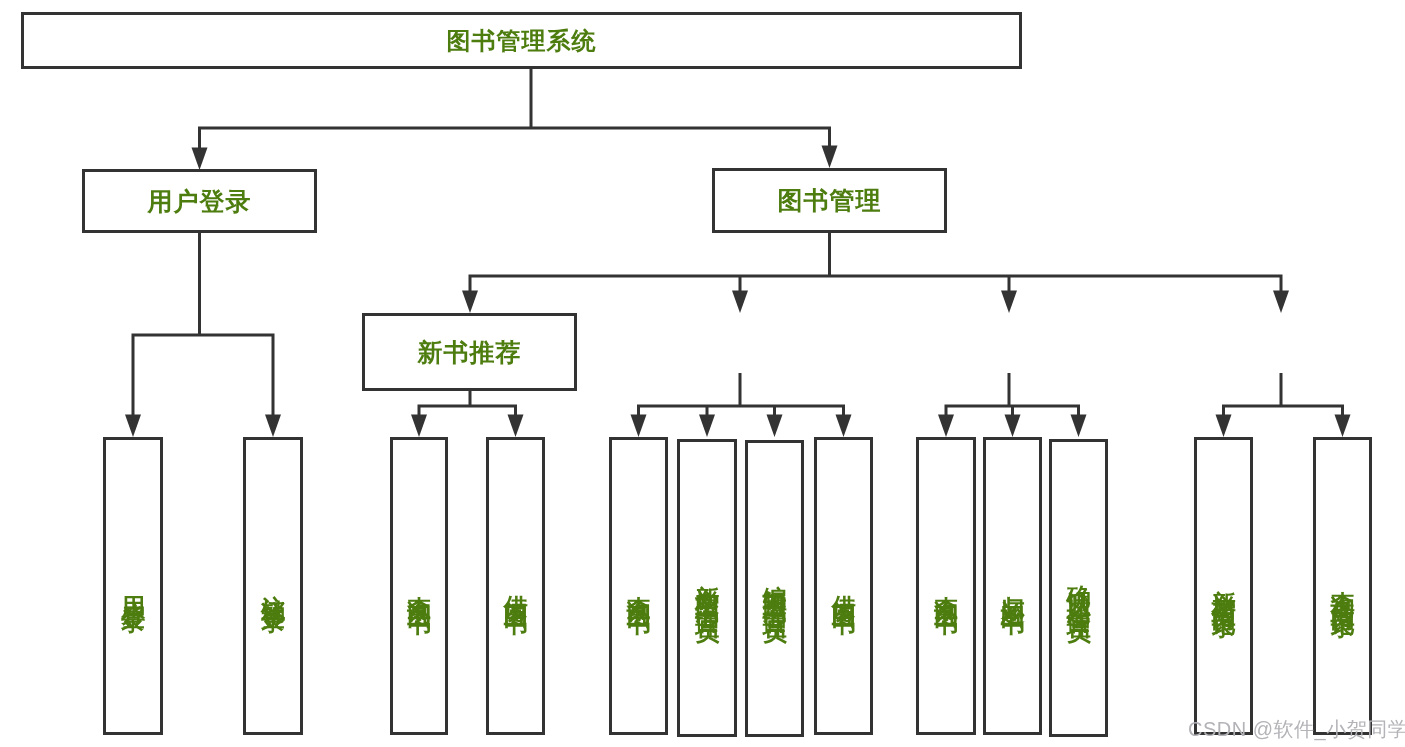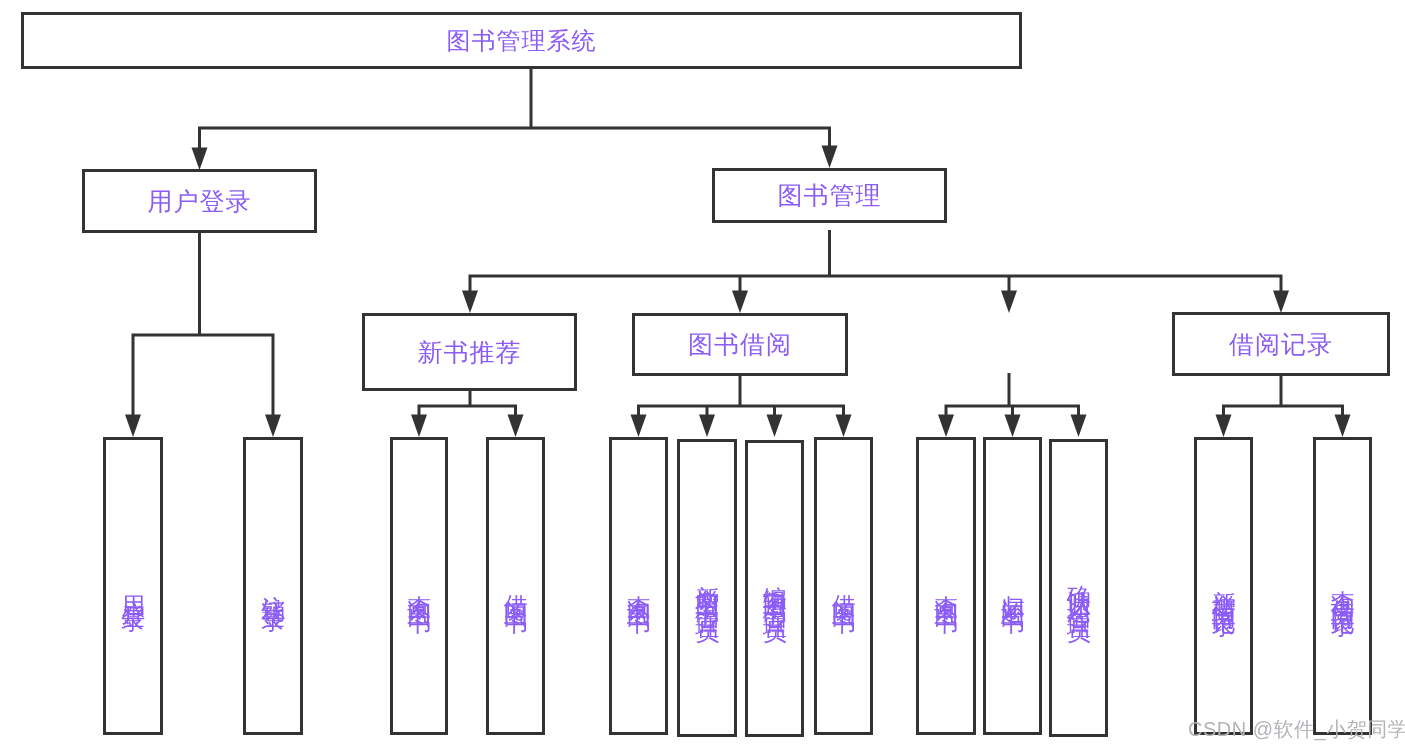--- a/index.html
+++ b/index.html
@@ -18,22 +18,23 @@
     z-index: 1;
   }
   .box {
     position: absolute;
     box-sizing: border-box;
     border: 3px solid #333333;
     background: #ffffff;
     display: flex;
     align-items: center;
     justify-content: center;
-    color: #8b5cf6;
+    color: #4d7c0f;
     z-index: 2;
+    font-weight: bold;
   }
   .h-label span {
     font-size: 25px;
     letter-spacing: 1px;
     white-space: nowrap;
   }
   .root-box span { font-size: 24px; }
   .v-label span {
     writing-mode: vertical-rl;
     text-orientation: mixed;
@@ -116,32 +117,26 @@
     </g>
   </svg>
 
   <div class="box h-label root-box" style="left:21px; top:12px; width:1001px; height:57px;">
     <span>图书管理系统</span>
   </div>
 
   <div class="box h-label" style="left:82px; top:169px; width:235px; height:64px;">
     <span>用户登录</span>
   </div>
-  <div class="box h-label" style="left:712px; top:168px; width:235px; height:55px;">
+  <div class="box h-label" style="left:712px; top:168px; width:235px; height:65px;">
     <span>图书管理</span>
   </div>
 
   <div class="box h-label" style="left:362px; top:313px; width:215px; height:78px;">
     <span>新书推荐</span>
-  </div>
-  <div class="box h-label" style="left:632px; top:313px; width:216px; height:63px;">
-    <span>图书借阅</span>
-  </div>
-  <div class="box h-label" style="left:1172px; top:312px; width:218px; height:64px;">
-    <span>借阅记录</span>
   </div>
 
   <div class="box v-label" style="left:103px; top:437px; width:60px; height:298px;">
     <span>用户登录</span>
   </div>
   <div class="box v-label" style="left:243px; top:437px; width:60px; height:298px;">
     <span>注销登录</span>
   </div>
 
   <div class="box v-label" style="left:390px; top:437px; width:58px; height:298px;">

